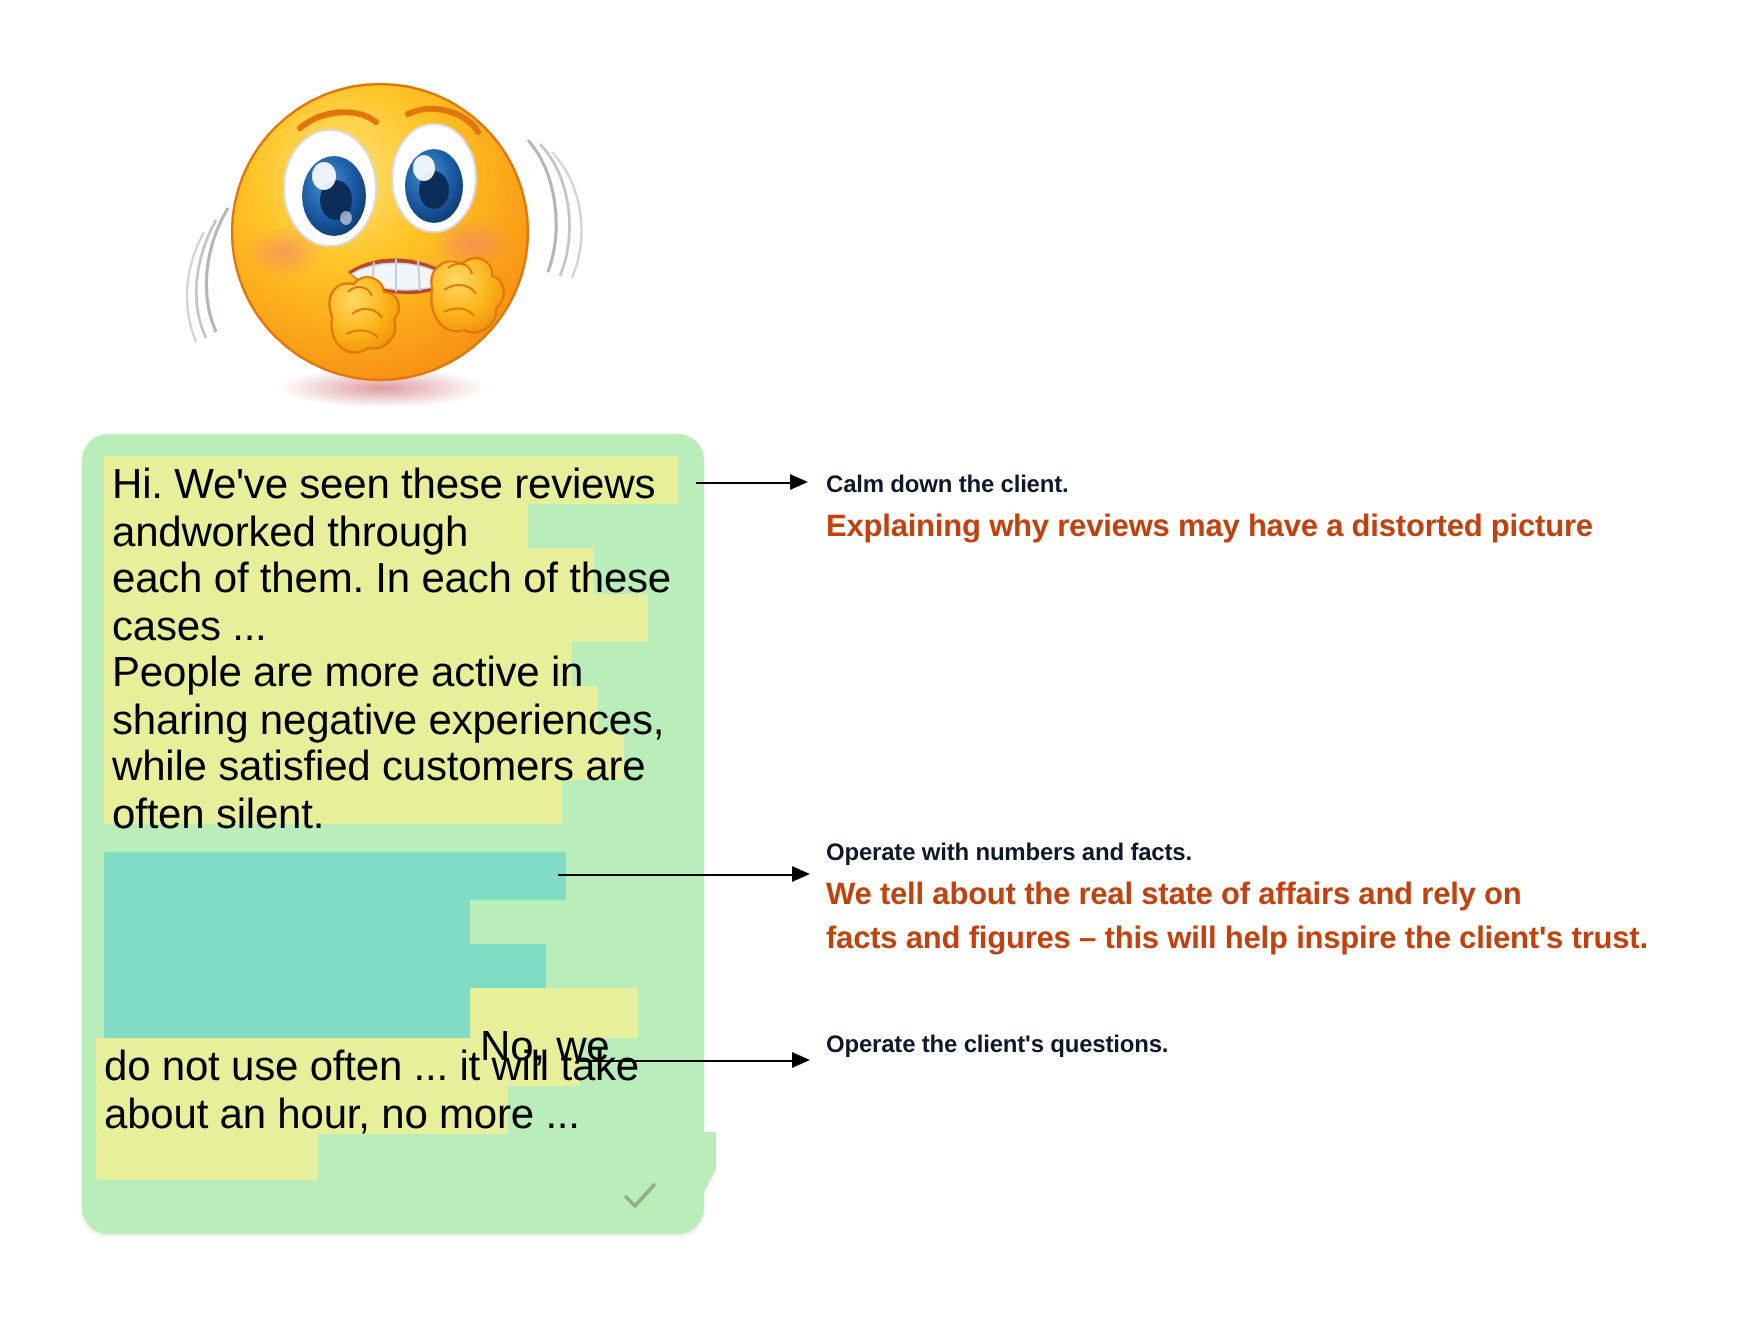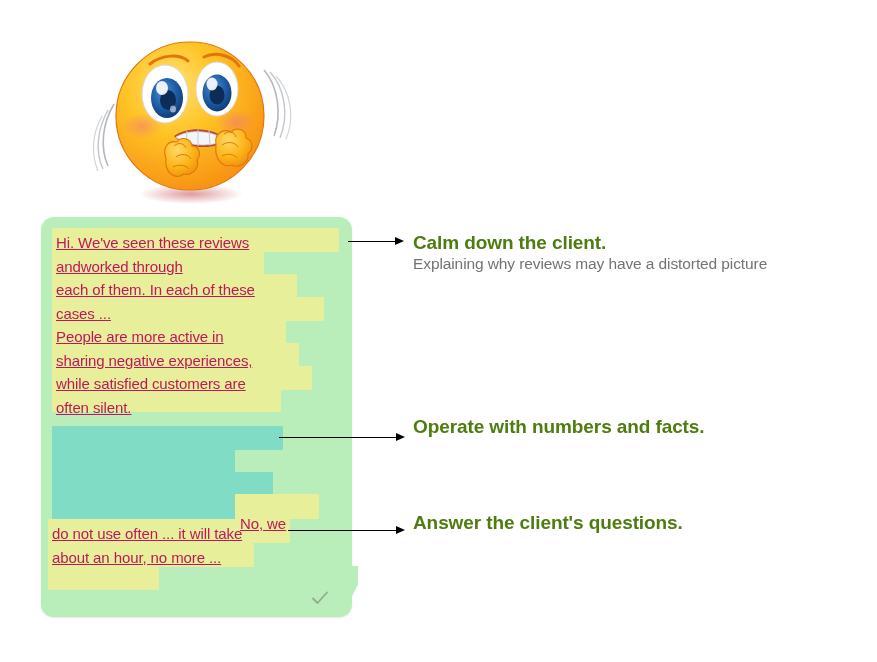--- a/index.html
+++ b/index.html
@@ -50,26 +50,25 @@
     width: 18px;
     height: 34px;
     background: #b9eeba;
     border-bottom-right-radius: 4px;
     clip-path: polygon(0 0, 100% 0, 100% 55%, 55% 100%, 0 100%);
   }
 
   
   .msg-text {
     position: absolute;
-    color: #be185d;
-    font-size: 15px;
+    color: #000000;
+    font-size: 21px;
     line-height: 23.5px;
     white-space: pre;
     letter-spacing: -0.1px;
-    text-decoration: underline;
   }
 
   
   .hl {
     position: absolute;
     border-radius: 1px;
   }
   .hl-y { background: #e8ef9a; }
   .hl-t { background: #81dcc6; }
 
@@ -96,30 +95,30 @@
     width: 0; height: 0;
     border-top: 4.5px solid transparent;
     border-bottom: 4.5px solid transparent;
     border-left: 9px solid #000000;
     top: -3.6px;
   }
 
   
   .annotation { position: absolute; }
   .ann-title {
-    font-size: 19px;
+    font-size: 12px;
     font-weight: bold;
-    color: #4d7c0f;
+    color: #0f172a;
     line-height: 21px;
     letter-spacing: -0.1px;
   }
   .ann-body {
     font-size: 15.5px;
-    font-weight: normal;
-    color: #737373;
+    font-weight: bold;
+    color: #c2410c;
     line-height: 21.5px;
     letter-spacing: -0.1px;
     white-space: pre-line;
   }
 </style>
 </head>
 <body>
 
 <div id="canvas">
 
@@ -275,19 +274,21 @@
     <div class="arrow-head" style="left:108px;"></div>
   </div>
 
   <div class="annotation" style="left:413px; top:232px; width:450px;">
     <div class="ann-title">Calm down the client.</div>
     <div class="ann-body">Explaining why reviews may have a distorted picture</div>
   </div>
 
   <div class="annotation" style="left:413px; top:416px; width:455px;">
     <div class="ann-title">Operate with numbers and facts.</div>
+    <div class="ann-body">We tell about the real state of affairs and rely on
+facts and figures – this will help inspire the client's trust.</div>
   </div>
 
   <div class="annotation" style="left:413px; top:512px; width:460px;">
-    <div class="ann-title">Answer the client's questions.</div>
+    <div class="ann-title">Operate the client's questions.</div>
   </div>
 
 </div>
 
 </body></html>

